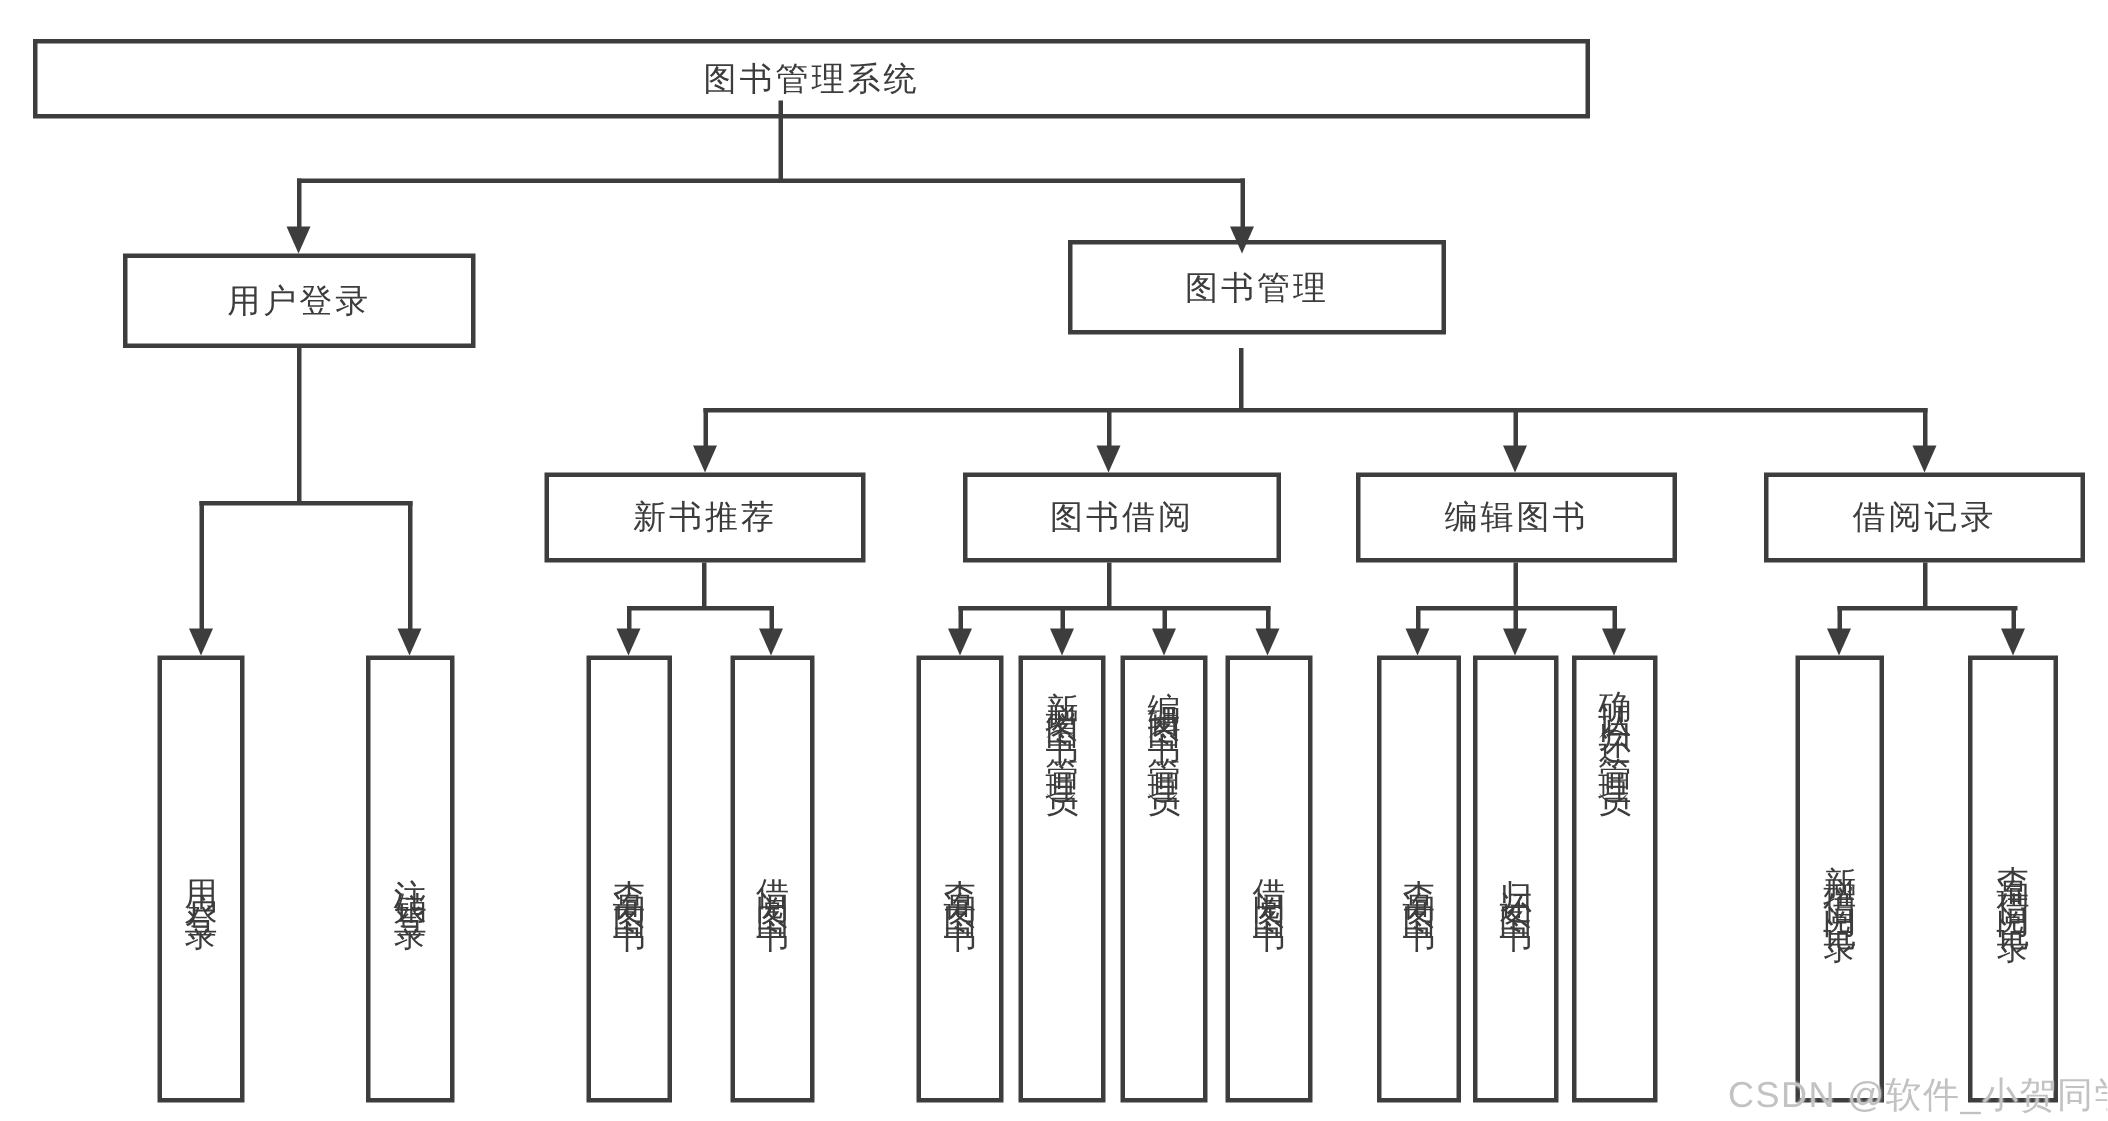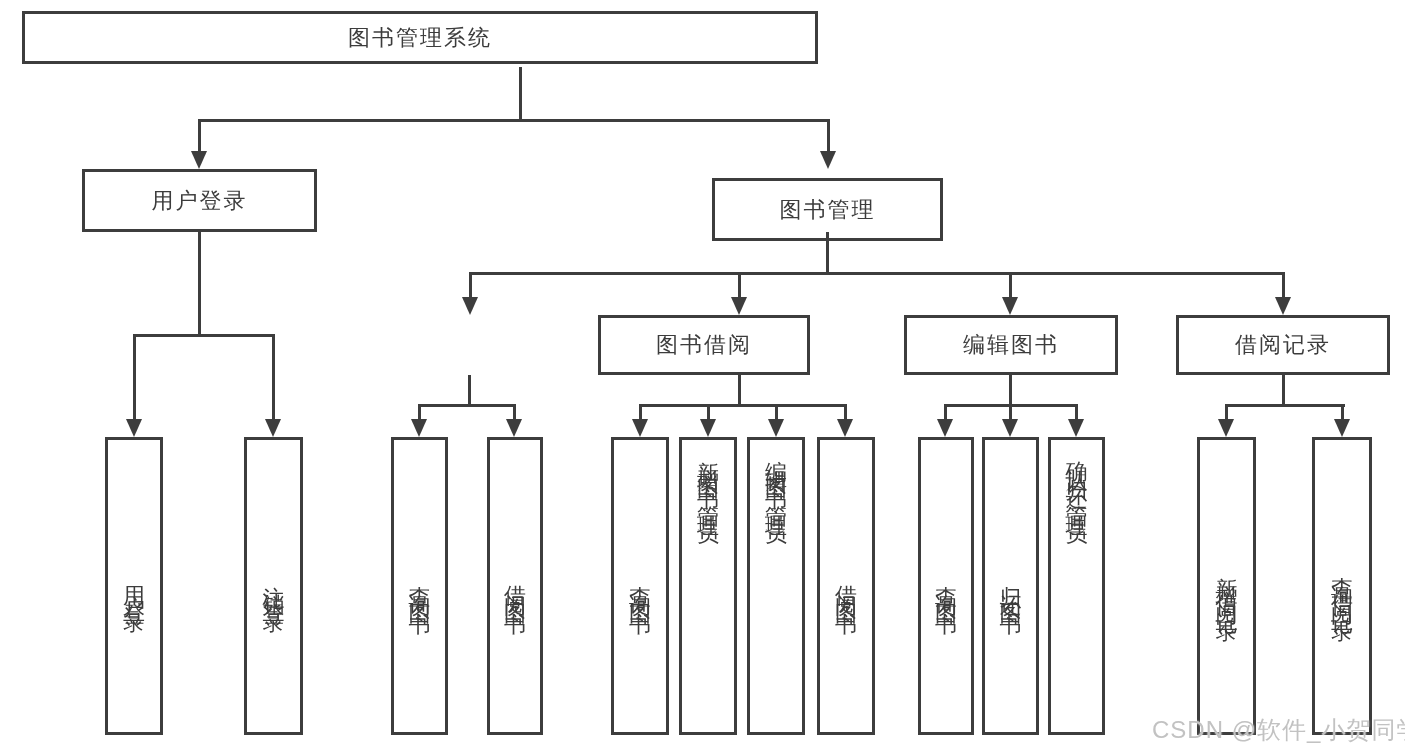--- a/index.html
+++ b/index.html
@@ -34,34 +34,37 @@
   .watermark{
     position:absolute;left:1152px;top:714px;font-size:24px;letter-spacing:1px;
     color:var(--wm);white-space:nowrap;z-index:5;text-shadow:0 0 2px #ffffff;
   }
 </style>
 </head>
 <body>
 
 <div class="canvas">
 
-  <div class="box" style="left:22px;top:11px;width:796px;height:53px">
+  <div class="box" style="left:22px;top:26px;width:1038px;height:53px">
     <span class="hlabel">图书管理系统</span>
   </div>
 
   <div class="box" style="left:82px;top:169px;width:235px;height:63px">
     <span class="hlabel">用户登录</span>
   </div>
 
-  <div class="box" style="left:712px;top:178px;width:231px;height:63px">
+  <div class="box" style="left:712px;top:160px;width:252px;height:63px">
     <span class="hlabel">图书管理</span>
   </div>
 
+  <div class="box" style="left:363px;top:315px;width:214px;height:60px">
+    <span class="hlabel">新书推荐</span>
+  </div>
 
-  <div class="box" style="left:598px;top:315px;width:212px;height:60px">
+  <div class="box" style="left:642px;top:315px;width:212px;height:60px">
     <span class="hlabel">图书借阅</span>
   </div>
 
   <div class="box" style="left:904px;top:315px;width:214px;height:60px">
     <span class="hlabel">编辑图书</span>
   </div>
 
   <div class="box" style="left:1176px;top:315px;width:214px;height:60px">
     <span class="hlabel">借阅记录</span>
   </div>

